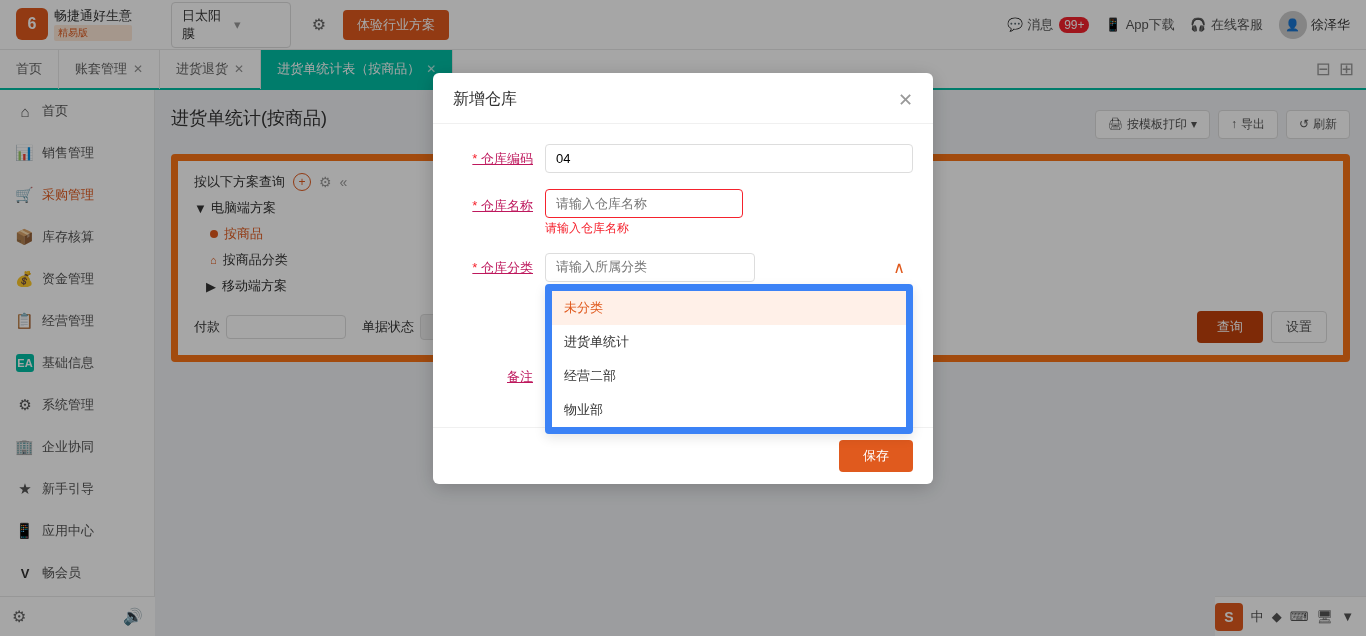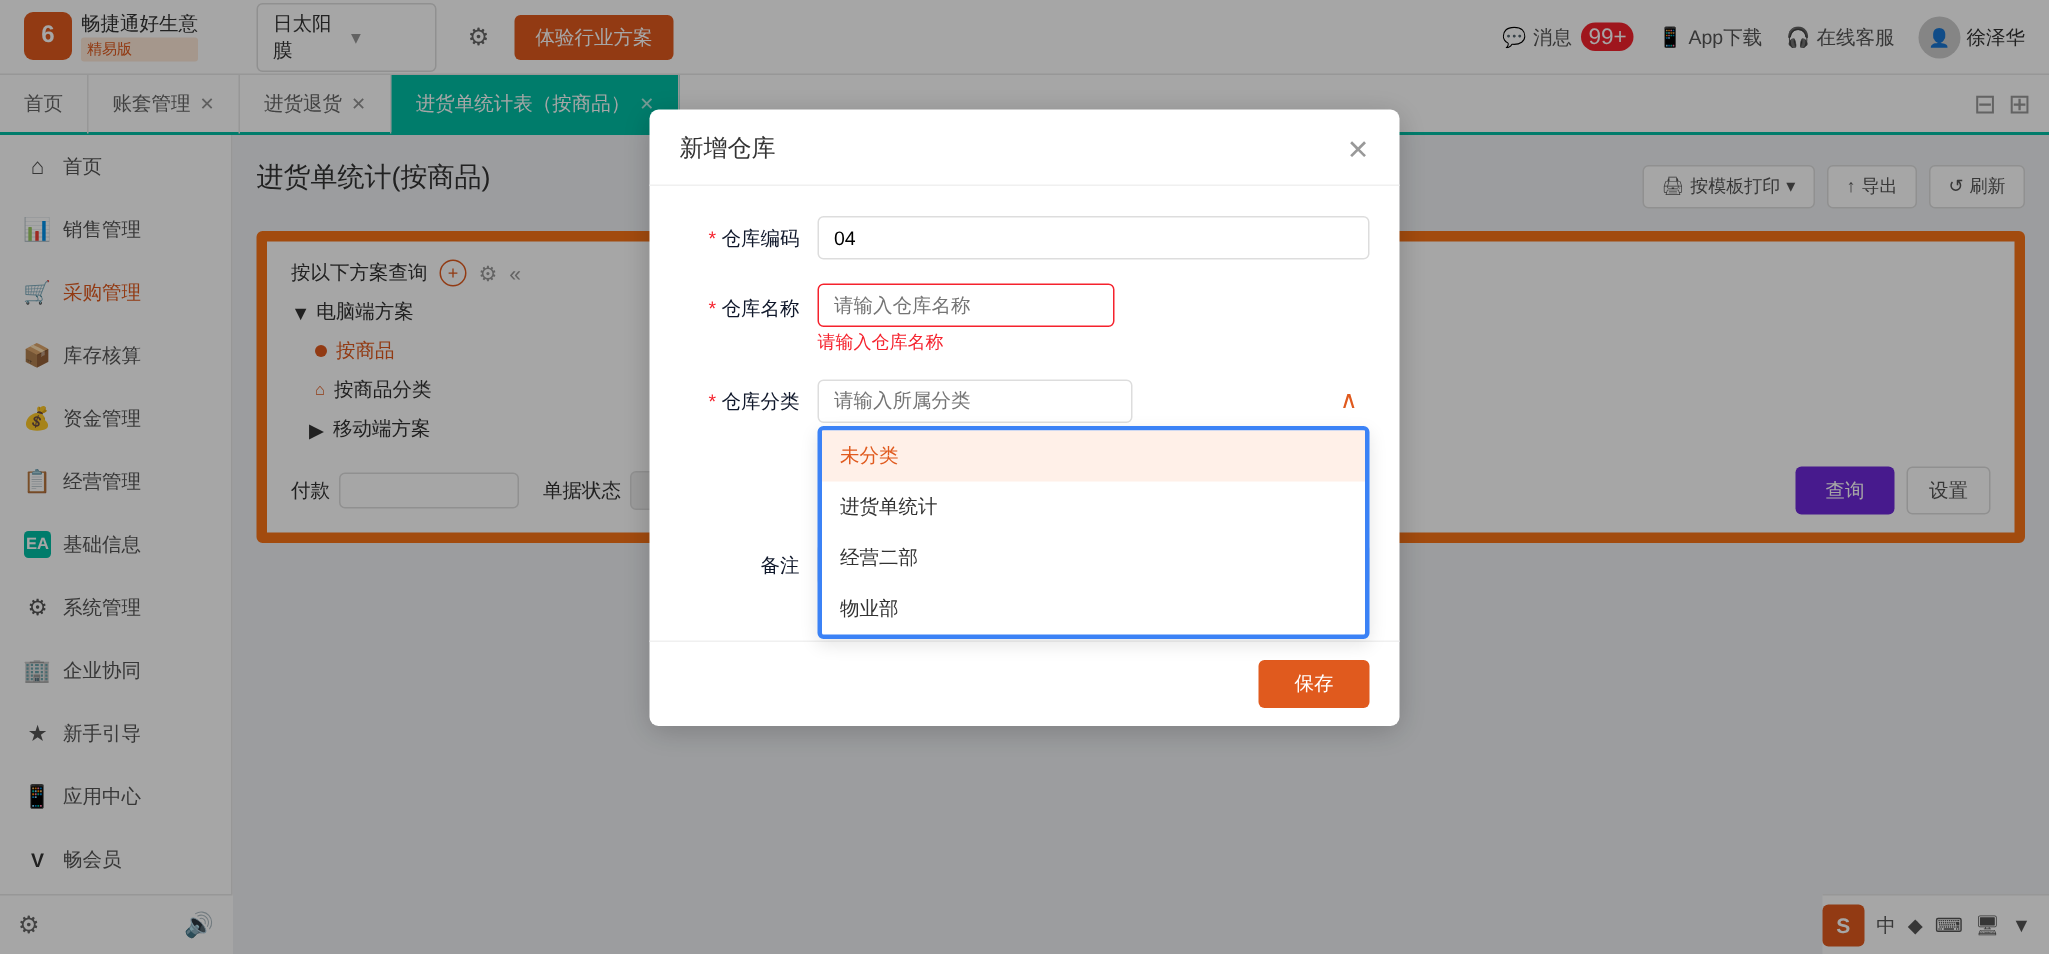--- a/index.html
+++ b/index.html
@@ -80,21 +80,21 @@
       align-items: center;
       gap: 4px;
       cursor: pointer;
       color: #555;
       font-size: 13px;
     }
     .badge {
       background: #f5222d;
       color: #fff;
       border-radius: 10px;
-      font-size: 15px;
+      font-size: 12px;
       padding: 1px 5px;
       margin-left: 2px;
     }
     .user-info {
       display: flex;
       align-items: center;
       gap: 4px;
       cursor: pointer;
     }
     .user-avatar {
@@ -205,21 +205,21 @@
       gap: 4px;
       padding: 5px 12px;
       border: 1px solid #ddd;
       border-radius: 4px;
       background: #fff;
       cursor: pointer;
       font-size: 12px;
       color: #555;
     }
     .btn-query {
-      background: #6d28d9;
+      background: #c2410c;
       color: #fff;
       border: none;
       padding: 6px 20px;
       border-radius: 4px;
       cursor: pointer;
       font-size: 13px;
     }
     .btn-settings {
       background: #fff;
       color: #555;
@@ -328,25 +328,26 @@
     }
     .form-row {
       display: flex;
       align-items: flex-start;
       margin-bottom: 16px;
       position: relative;
     }
     .form-label {
       width: 80px;
       font-size: 13px;
-      color: #0f172a;
+      color: #be185d;
       padding-top: 6px;
       flex-shrink: 0;
       text-align: right;
       margin-right: 12px;
+      text-decoration: underline;
     }
     .form-label.required::before {
       content: '* ';
       color: #f5222d;
     }
     .form-control {
       flex: 1;
       border: 1px solid #ddd;
       border-radius: 4px;
       padding: 6px 10px;
@@ -368,21 +369,21 @@
       color: #e05a1e;
       font-size: 16px;
       cursor: pointer;
     }
     .dropdown-list {
       position: absolute;
       top: 100%;
       left: 0;
       right: 0;
       background: #fff;
-      border: 3px solid #3b82f6;
+      border: 7px solid #3b82f6;
       border-radius: 4px;
       box-shadow: 0 4px 12px rgba(0,0,0,0.1);
       z-index: 200;
       margin-top: 2px;
     }
     .dropdown-item {
       padding: 8px 12px;
       cursor: pointer;
       font-size: 13px;
       color: #333;

